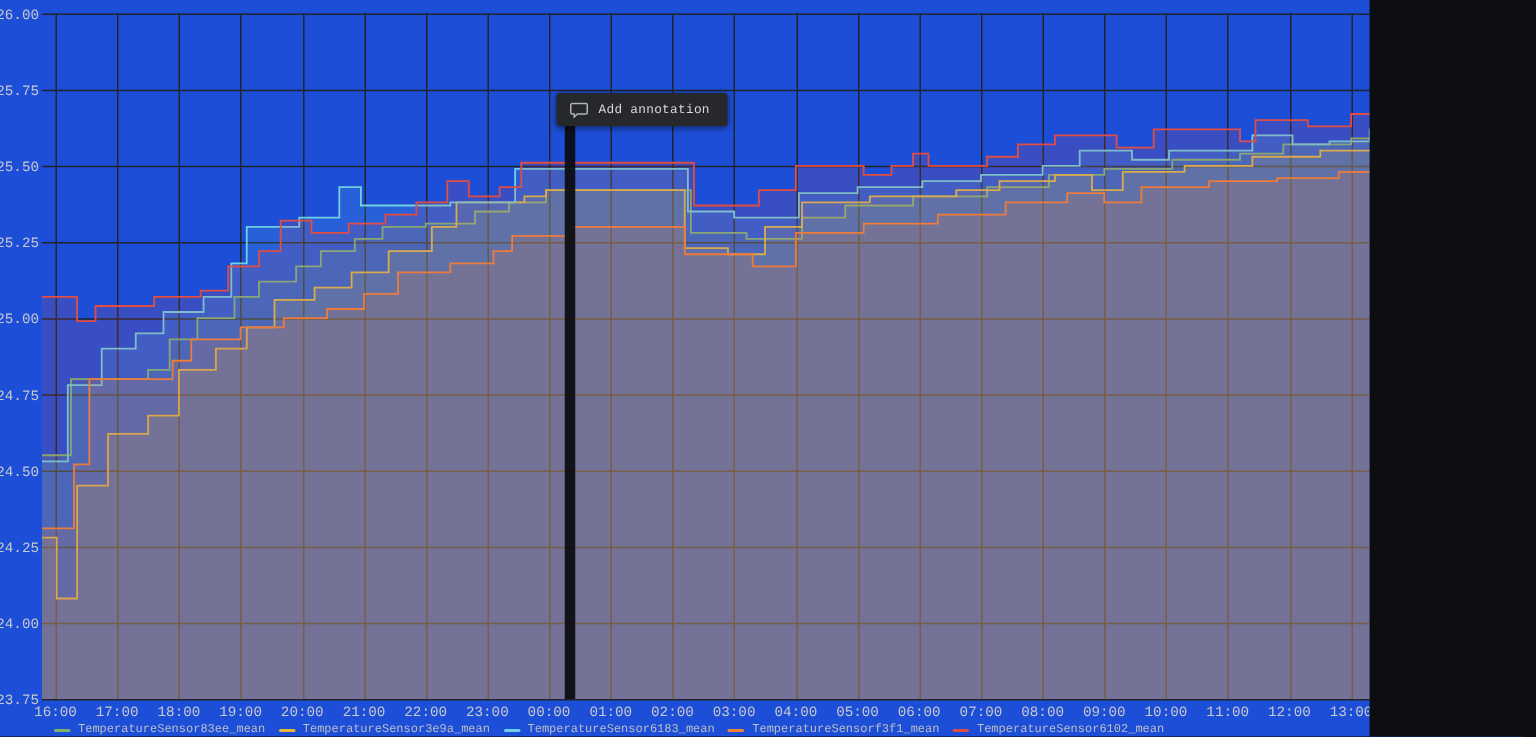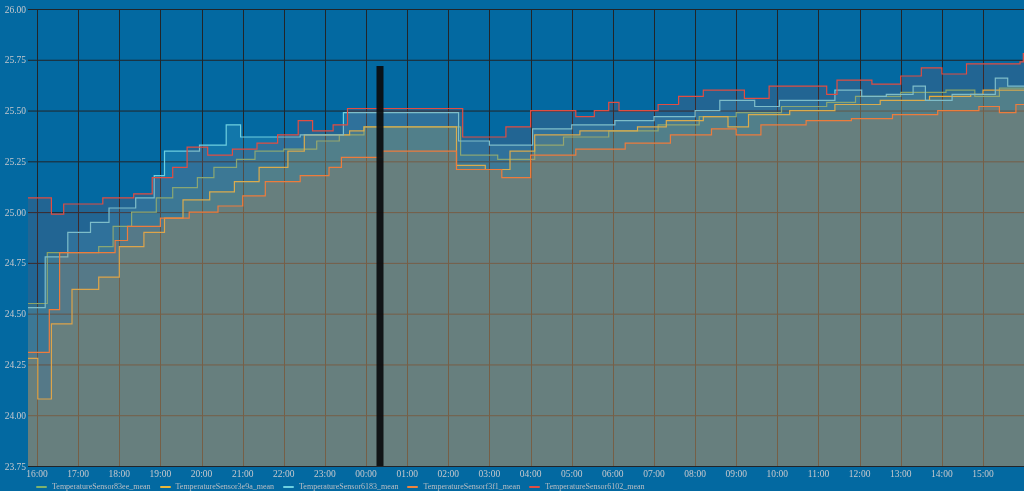--- a/index.html
+++ b/index.html
@@ -1,19 +1,19 @@
 <!DOCTYPE html>
 <html><head>
 <meta charset="utf-8">
 <style>
   html,body{margin:0;padding:0;background:#0d0e11;}
   #panel{
-    position:relative;width:1024px;height:491px;overflow:hidden;
-    background:#0369a1;
-    font-family:Liberation Serif, serif;
+    position:relative;width:913px;height:491px;overflow:hidden;
+    background:#1d4ed8;
+    font-family:Liberation Mono, monospace;
   }
   #chart-svg{position:absolute;left:0;top:0;}
   #tooltip{
     position:absolute;left:371px;top:62px;height:22px;
     display:flex;align-items:center;gap:7px;padding:0 12px 0 9px;
     background:#26282c;border-radius:2px;color:#d8d9da;
     font-size:8.5px;letter-spacing:.2px;
     box-shadow:0 1px 4px rgba(0,0,0,.55);z-index:5;
   }
   #tooltip svg{display:block;}
@@ -111,20 +111,26 @@
           <text x="736.2" y="477">09:00</text>
           <text x="777.3" y="477">10:00</text>
           <text x="818.5" y="477">11:00</text>
           <text x="859.6" y="477">12:00</text>
           <text x="900.7" y="477">13:00</text>
           <text x="941.9" y="477">14:00</text>
           <text x="983.0" y="477">15:00</text>
         </g>
       </svg></div>
 
+  <div id="tooltip">
+    <svg width="12" height="11" viewBox="0 0 12 11">
+      <path d="M1.5 1h9a1 1 0 0 1 1 1v5a1 1 0 0 1-1 1H5l-2.2 2V8H1.5a1 1 0 0 1-1-1V2a1 1 0 0 1 1-1z" fill="none" stroke="#b0b3b8" stroke-width="1"></path>
+    </svg>
+    <span>Add annotation</span>
+  </div>
 
   <div id="legend">
       <div class="legend-item">
         <span class="legend-dash" style="background: rgb(126, 178, 109);"></span>
         <span class="legend-label">TemperatureSensor83ee_mean</span>
       </div>
       <div class="legend-item">
         <span class="legend-dash" style="background: rgb(234, 184, 57);"></span>
         <span class="legend-label">TemperatureSensor3e9a_mean</span>
       </div>

